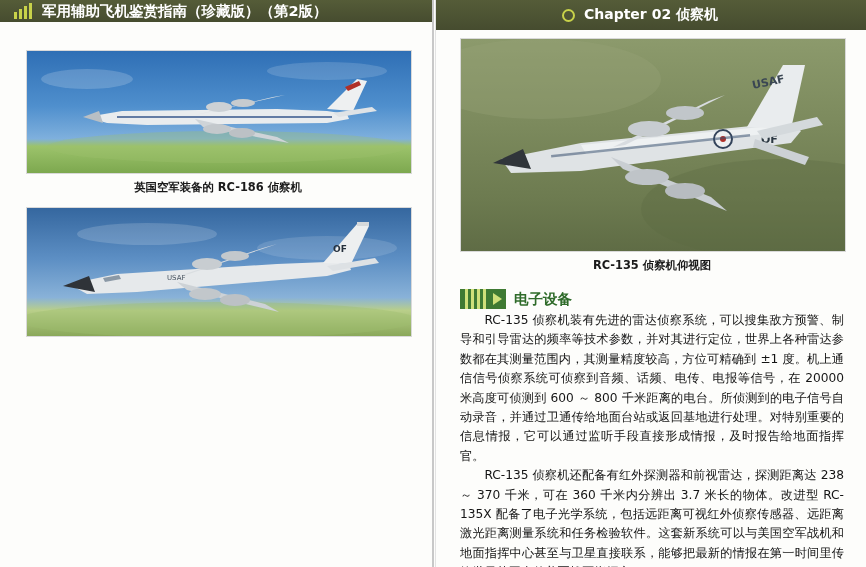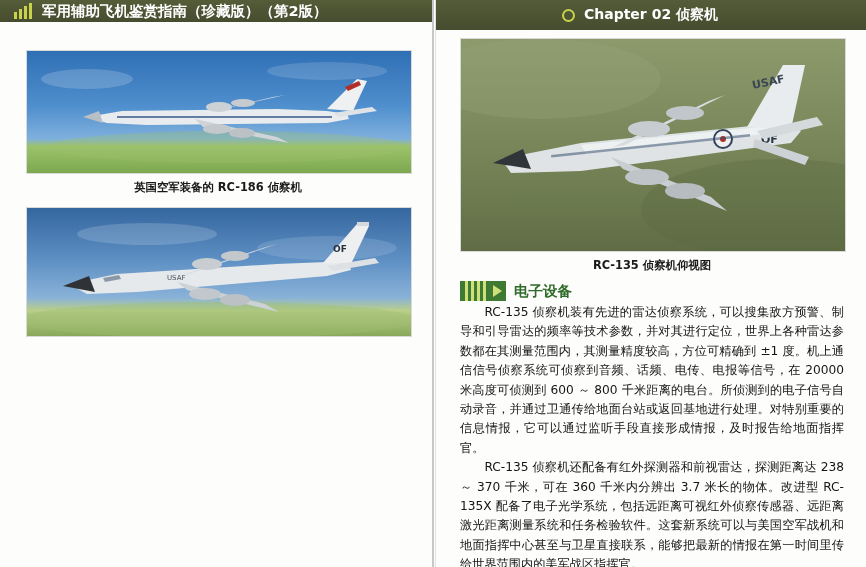--- a/index.html
+++ b/index.html
@@ -142,21 +142,21 @@
   }
   .photo3 {
     height: 128px;
     background: linear-gradient(180deg,#35679f 0%,#5d8fc4 40%,#89b2d8 70%,#b9cf8a 80%,#8aa85a 100%);
   }
 
   
   .sec {
     display: flex;
     align-items: center;
-    margin-top: 8px;
+    margin-top: 16px;
     margin-bottom: 2px;
     justify-content: flex-end;
   }
   .sec .flag {
     width: 46px; height: 20px;
     background: #3f7a33;
     position: relative;
     display: flex; align-items: center;
     overflow: hidden;
   }

